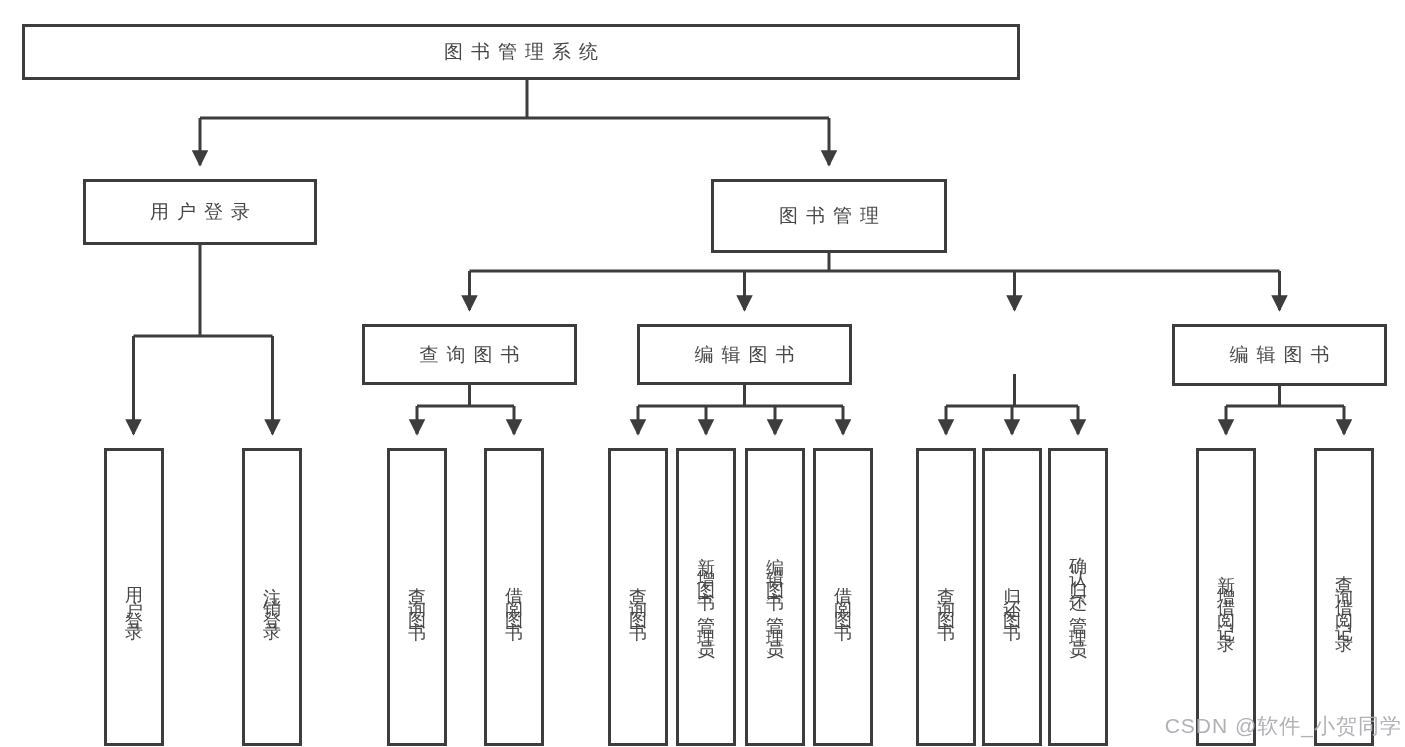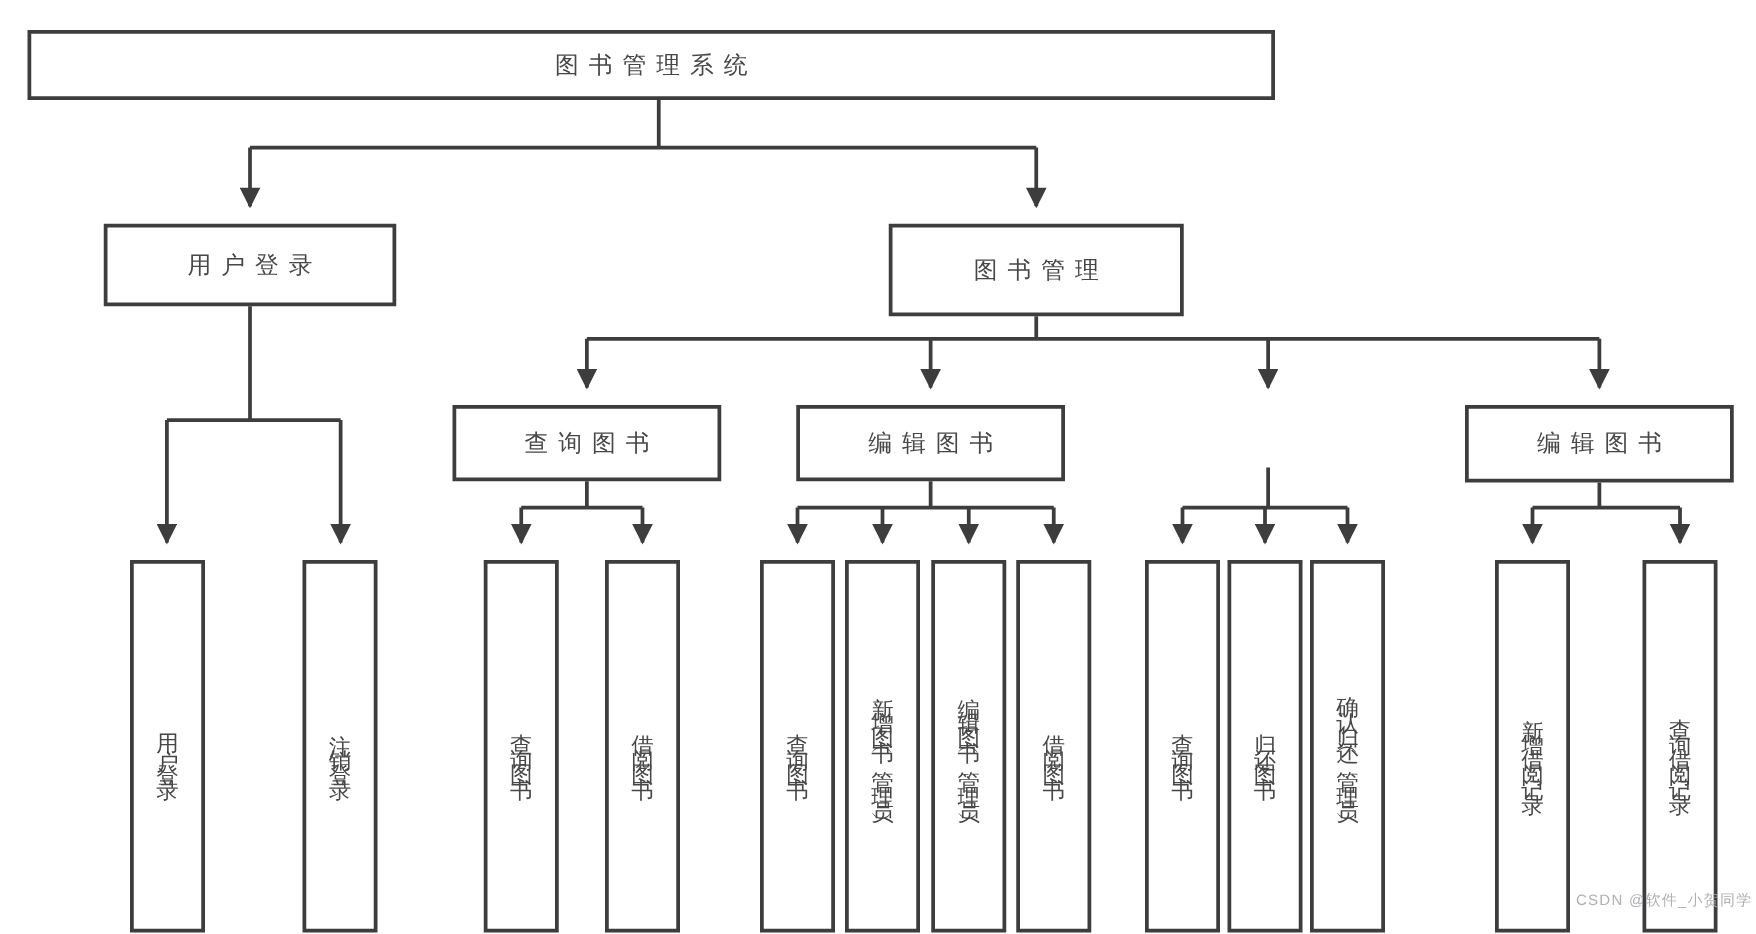--- a/index.html
+++ b/index.html
@@ -33,21 +33,21 @@
     writing-mode:vertical-rl;
     text-orientation:mixed;
     font-size:18px;
     letter-spacing:12px;
     line-height:1;
   }
   .watermark{
     position:absolute;
     right:3px;
     top:712px;
-    font-size:12px;
+    font-size:21px;
     color:rgba(172,172,178,0.95);
     letter-spacing:1px;
     z-index:5;
     white-space:nowrap;
   }
 </style>
 </head>
 <body>
 
 <div class="canvas">

